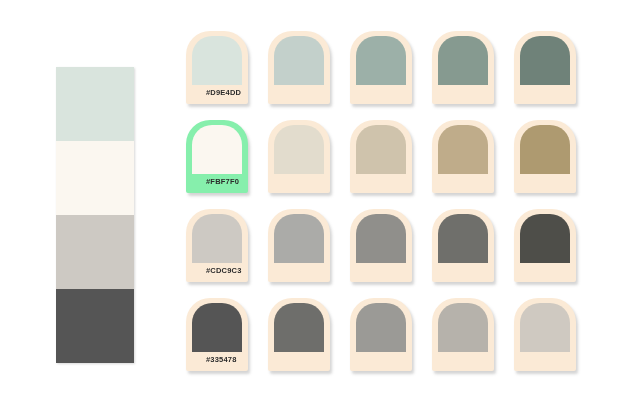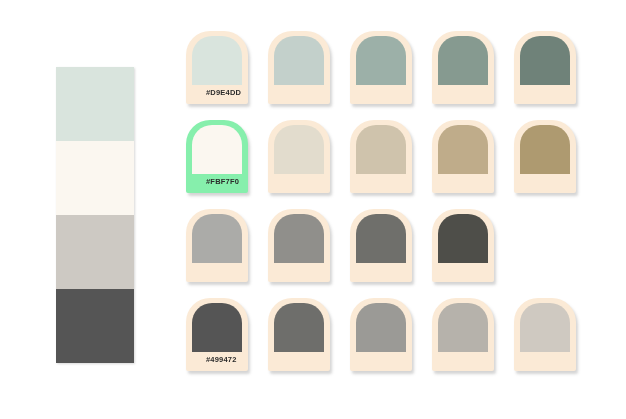--- a/index.html
+++ b/index.html
@@ -146,41 +146,45 @@
         <div class="swatch-hex"></div>
       </div>
       <div class="swatch-card" style="background-color: rgb(251, 234, 214);">
         <div class="swatch-fill" style="background-color: rgb(174, 154, 112);"></div>
         <div class="swatch-hex"></div>
       </div>
     </div>
 
     <div class="swatch-row">
       <div class="swatch-card" style="background-color: rgb(251, 234, 214);">
+        <div class="swatch-fill" style="background-color: rgb(205, 201, 195);"></div>
+        <div class="swatch-hex">#CDC9C3</div>
+      </div>
+      <div class="swatch-card" style="background-color: rgb(251, 234, 214);">
         <div class="swatch-fill" style="background-color: rgb(171, 171, 168);"></div>
         <div class="swatch-hex"></div>
       </div>
       <div class="swatch-card" style="background-color: rgb(251, 234, 214);">
         <div class="swatch-fill" style="background-color: rgb(144, 143, 139);"></div>
         <div class="swatch-hex"></div>
       </div>
       <div class="swatch-card" style="background-color: rgb(251, 234, 214);">
         <div class="swatch-fill" style="background-color: rgb(111, 111, 107);"></div>
         <div class="swatch-hex"></div>
       </div>
       <div class="swatch-card" style="background-color: rgb(251, 234, 214);">
         <div class="swatch-fill" style="background-color: rgb(78, 78, 73);"></div>
         <div class="swatch-hex"></div>
       </div>
     </div>
 
     <div class="swatch-row">
       <div class="swatch-card" style="background-color: rgb(251, 234, 214);">
         <div class="swatch-fill" style="background-color: rgb(85, 85, 85);"></div>
-        <div class="swatch-hex">#499472</div>
+        <div class="swatch-hex">#335478</div>
       </div>
       <div class="swatch-card" style="background-color: rgb(251, 234, 214);">
         <div class="swatch-fill" style="background-color: rgb(110, 110, 107);"></div>
         <div class="swatch-hex"></div>
       </div>
       <div class="swatch-card" style="background-color: rgb(251, 234, 214);">
         <div class="swatch-fill" style="background-color: rgb(155, 154, 150);"></div>
         <div class="swatch-hex"></div>
       </div>
       <div class="swatch-card" style="background-color: rgb(251, 234, 214);">

